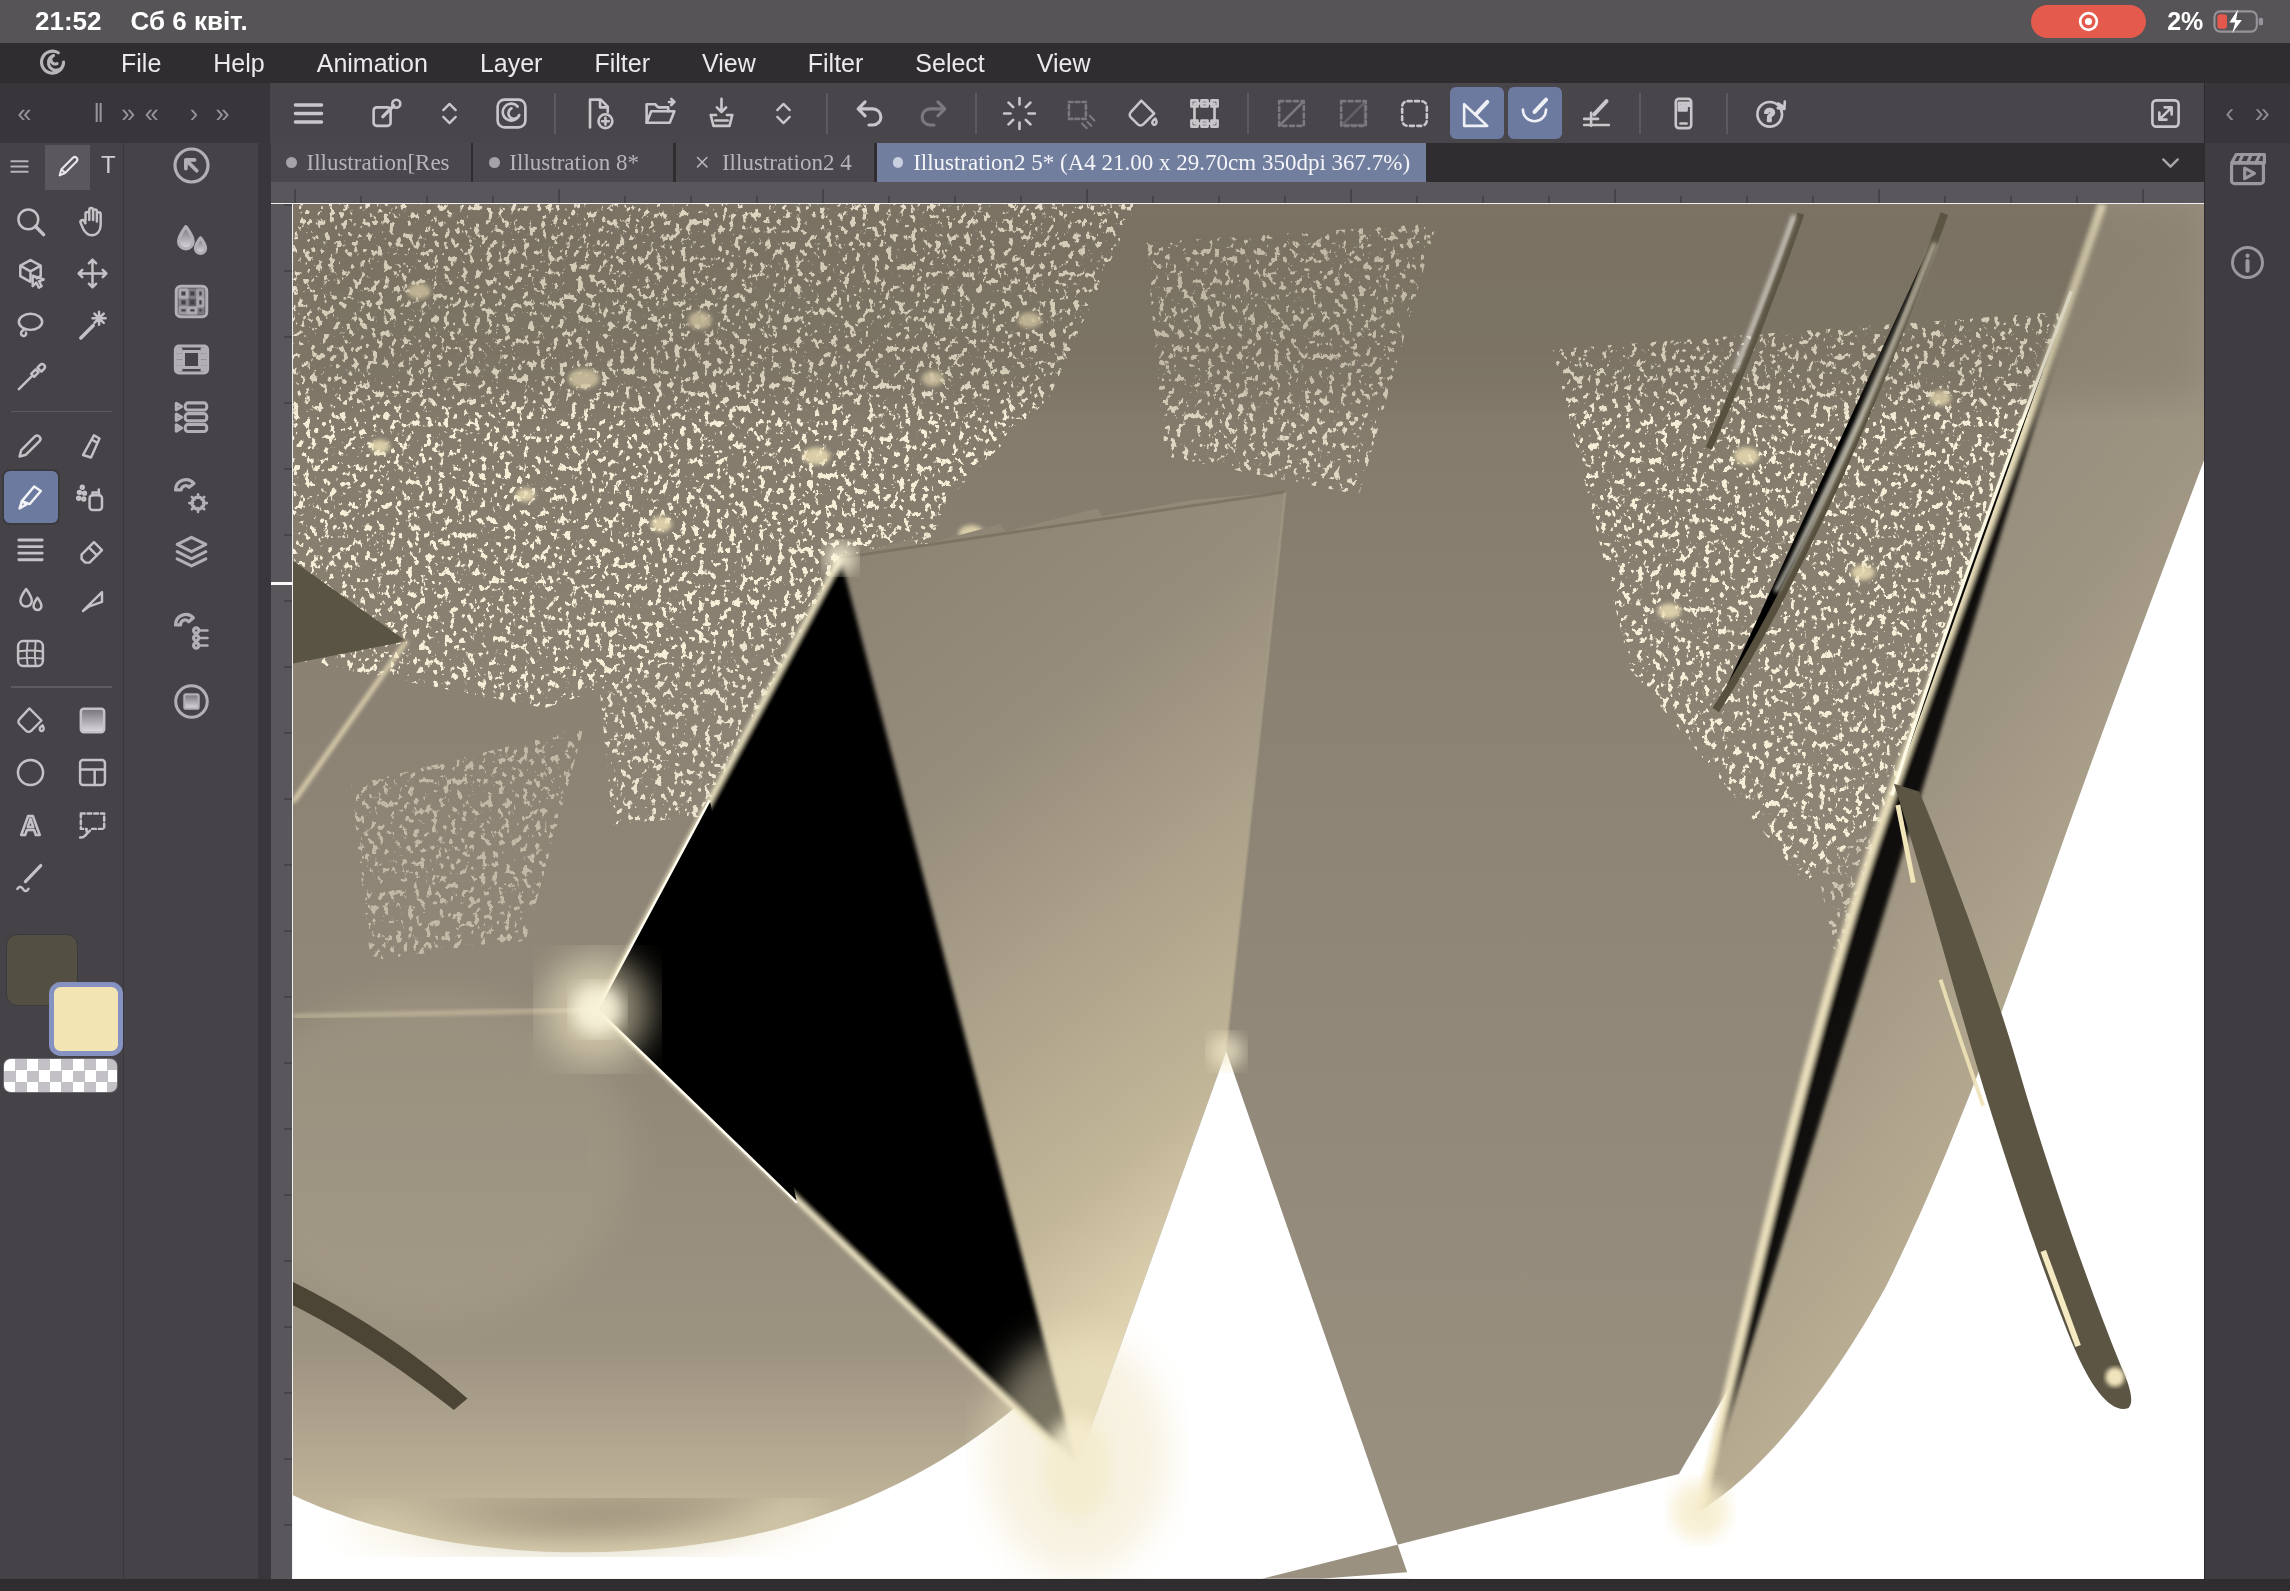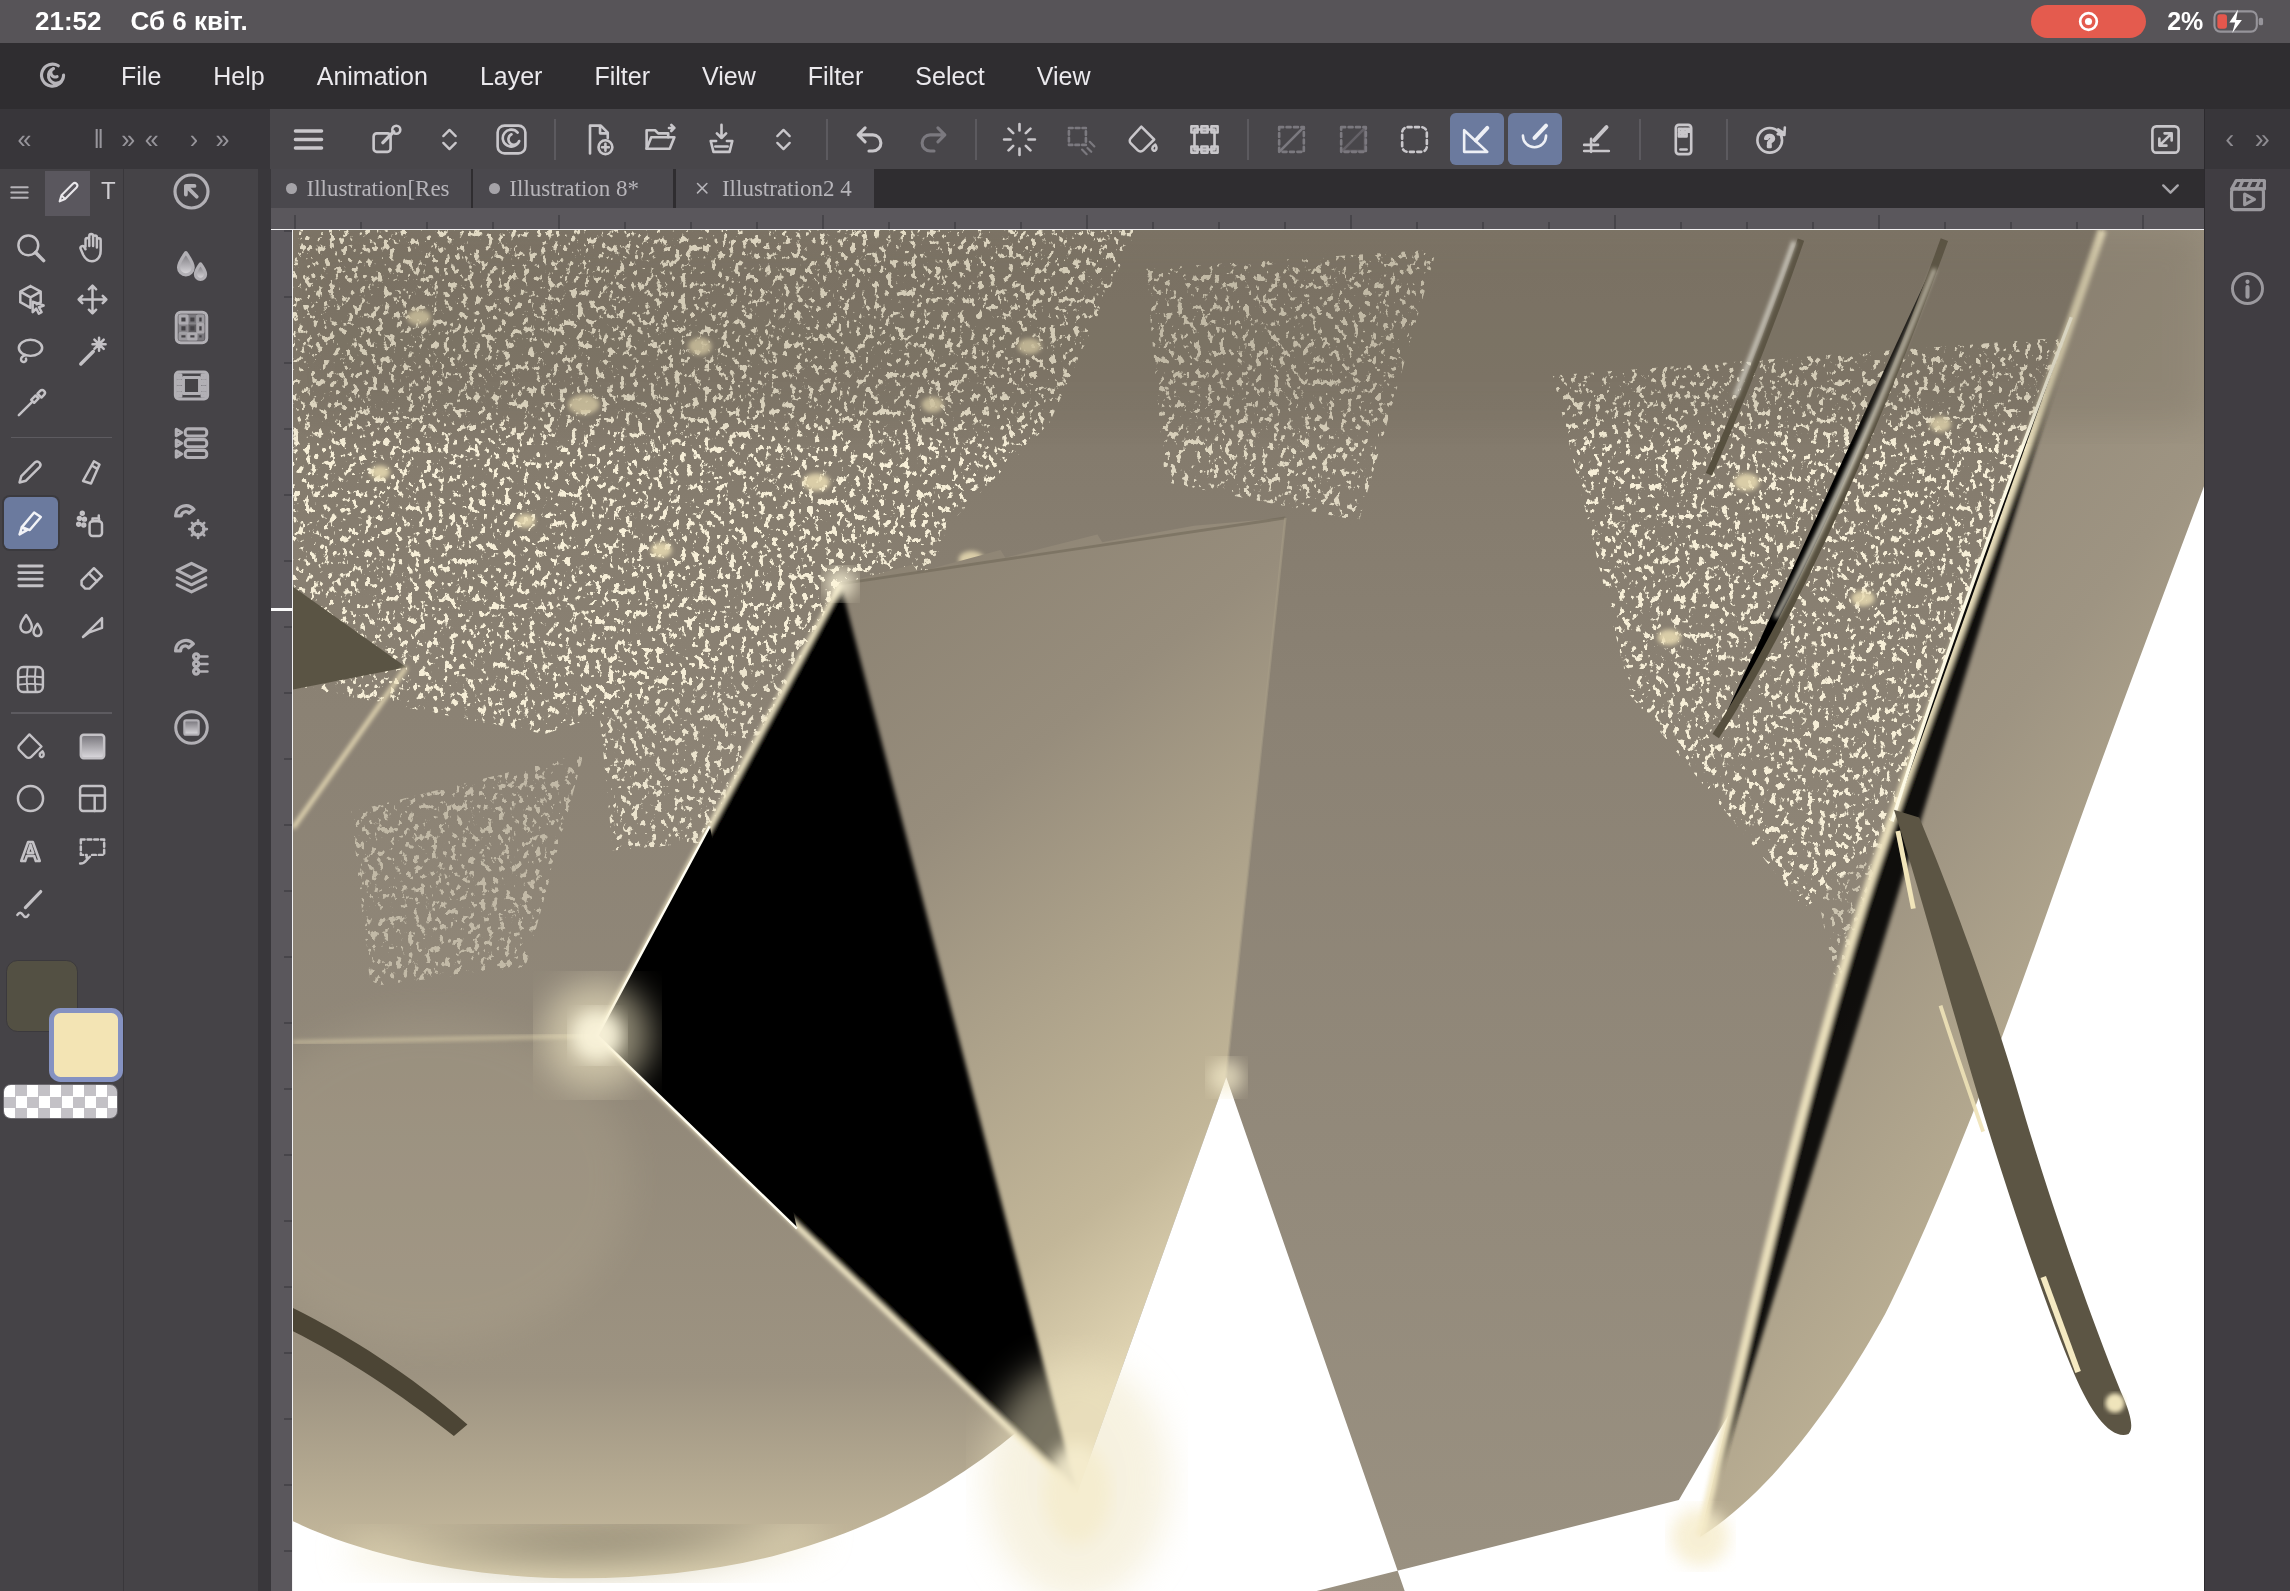--- a/index.html
+++ b/index.html
@@ -10,21 +10,21 @@
   #statusbar{height:43px;background:#575458;color:#fff;display:flex;align-items:center;
     font-size:26px;font-weight:bold;}
   #sb-time{margin-left:35px;}
   #sb-date{margin-left:29px;}
   #sb-spacer{flex:1;}
   #sb-record{width:115px;height:33px;border-radius:16.5px;background:#e45b4e;display:flex;
     align-items:center;justify-content:center;margin-right:21.3px;}
   #sb-batt-pct{font-size:25px;margin-right:9.7px;}
   #sb-batt{margin-right:25px;}
   
-  #menubar{height:66px;background:#2f2d30;color:#ebe9ed;display:flex;align-items:center;font-size:25px;text-align:right;}
+  #menubar{height:40px;background:#2f2d30;color:#ebe9ed;display:flex;align-items:center;font-size:25px;text-align:right;}
   #mb-logo{color:#b7b5ba;margin-left:37px;margin-right:25px;}
   .mb-item{padding:0 26px;cursor:default;}
   
   #toolbar{height:60px;background:#48464a;display:flex;align-items:stretch;}
   .tb-left{width:270px;background:#38363a;color:#97959b;display:flex;align-items:center;
     font-size:25px;flex:none;}
   .tb-left span{margin-left:17.5px;}
   .tb-main{flex:1;display:flex;align-items:center;color:#c9c7cb;padding:0 7.8px;}
   .tb-btn{width:54px;height:52px;display:flex;align-items:center;justify-content:center;
     border-radius:5.8px;margin:0 3.9px;flex:none;}
@@ -742,20 +742,24 @@
       <div class="tab" style="width:169px">
         <span class="dot"></span>
         <span>Illustration 8*</span>
       </div>
       <div class="tab" style="width:167px">
         <svg class="ic" width="20.4" height="20.4" viewBox="0 0 19.25 21">
             <use href="#i-closex"></use>
           </svg>
         <span>Illustration2 4</span>
       </div>
+      <div class="tab active">
+        <span class="dot"></span>
+        <span>Illustration2 5* (A4 21.00 x 29.70cm 350dpi 367.7%)</span>
+      </div>
       <div style="flex:1"></div>
       <svg id="tab-chevron" class="ic" width="29" height="29" viewBox="0 0 30 30">
           <use href="#i-chevdown"></use>
         </svg>
     </div>
     <div id="rulerrow">
       <div class="hticks"></div>
         <div class="hticks2"></div>
     </div>
     <div id="canvasrow">

